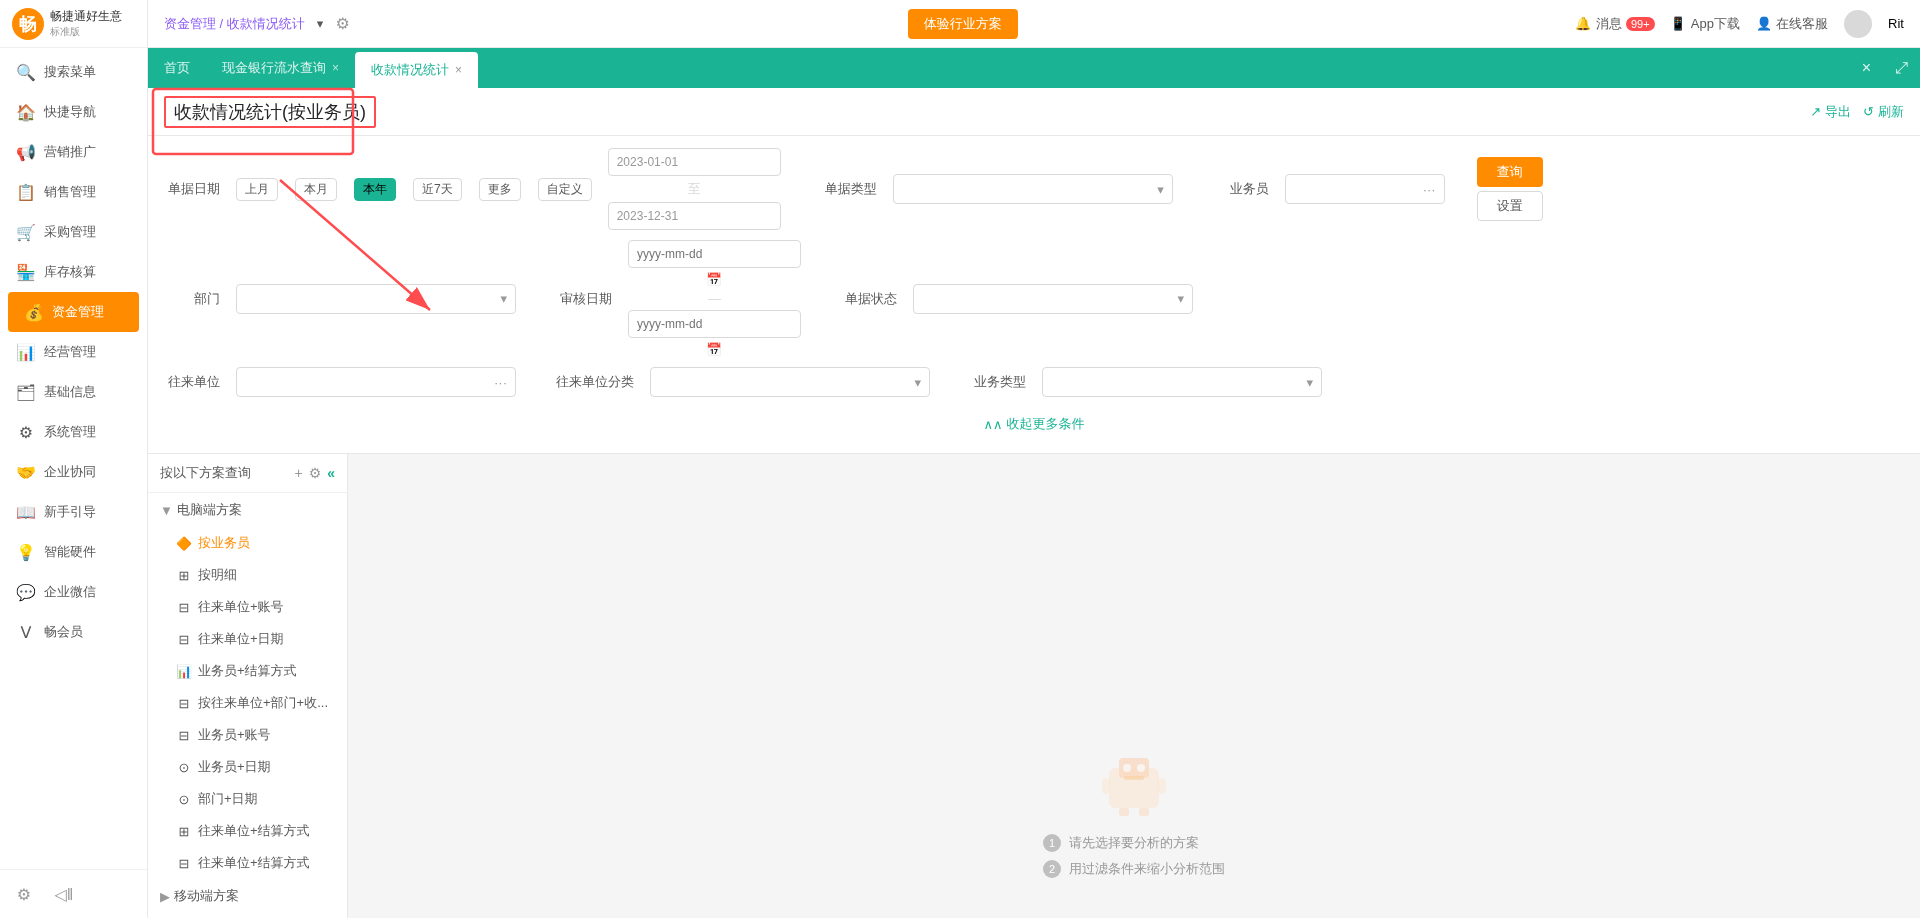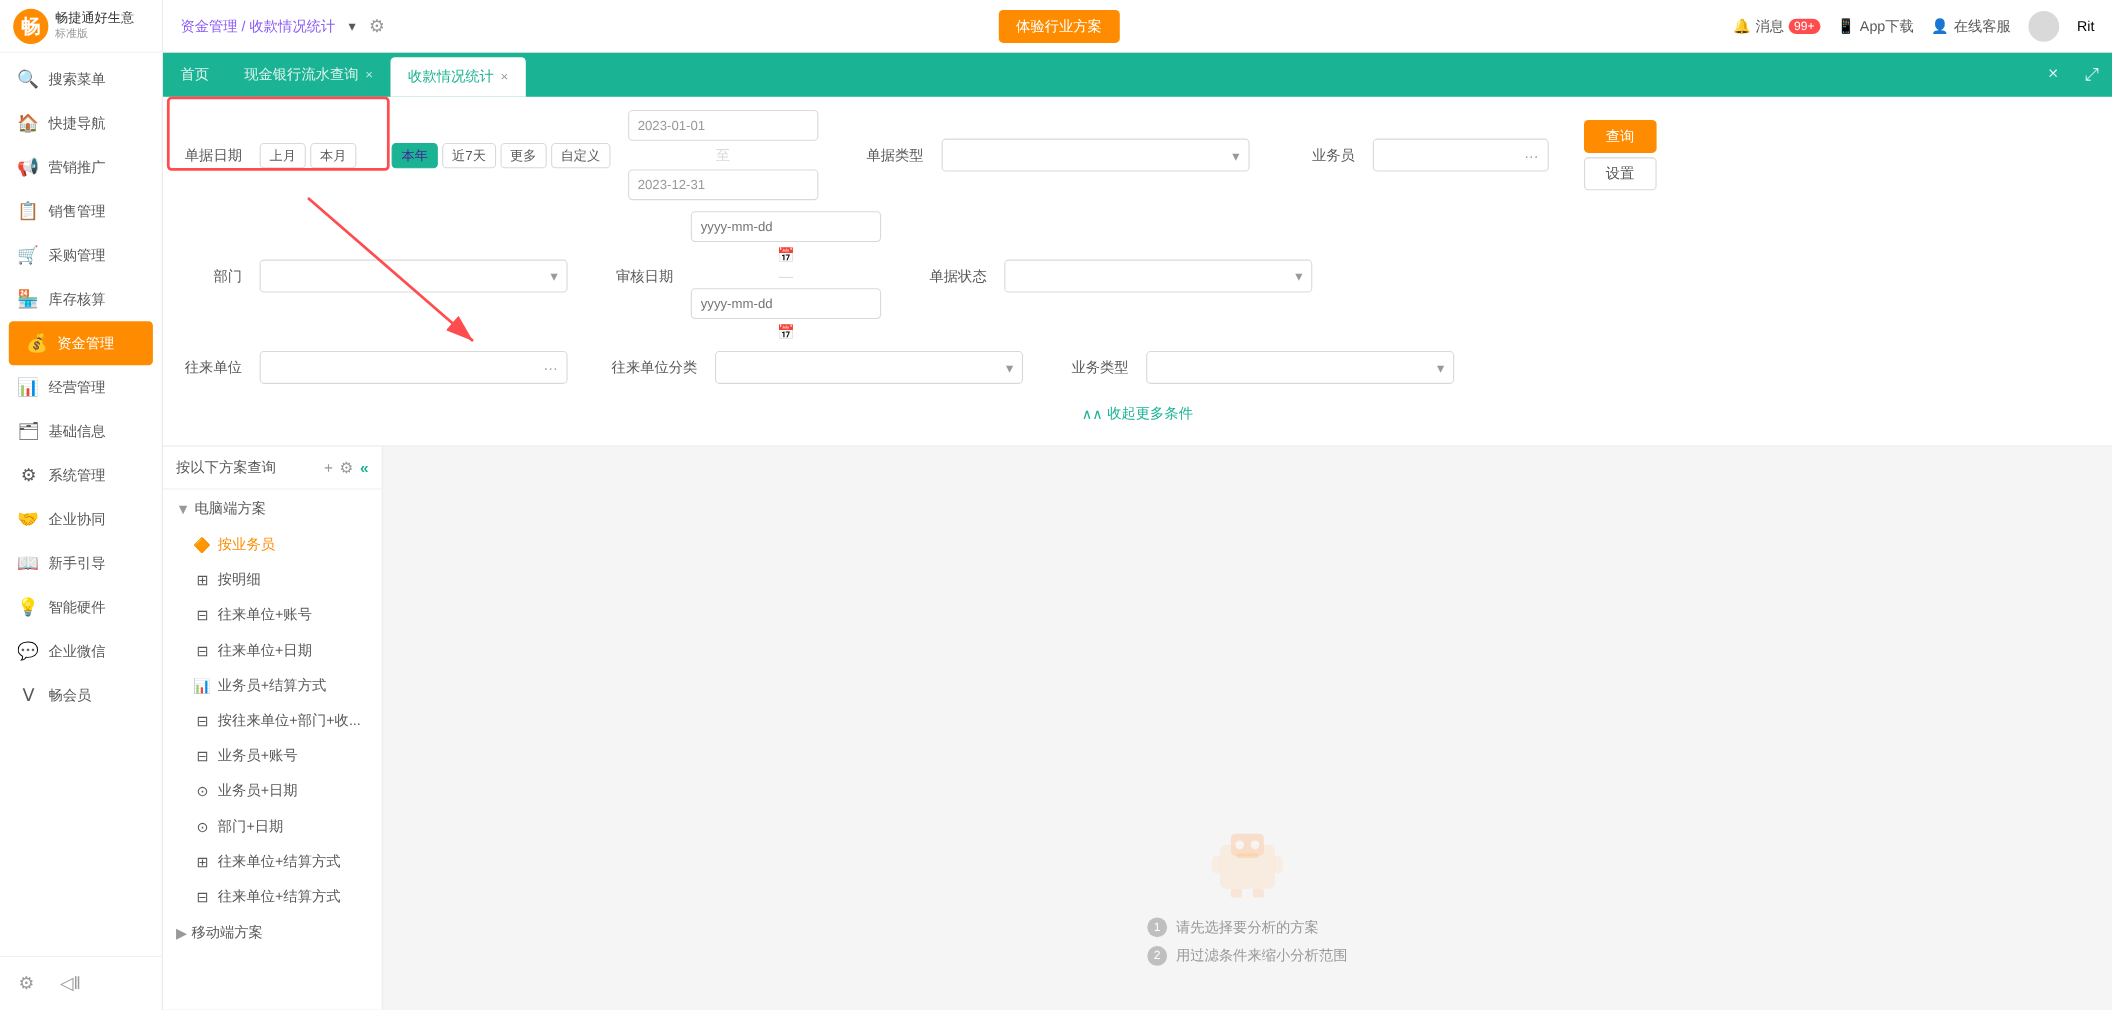--- a/index.html
+++ b/index.html
@@ -108,27 +108,27 @@
     }
     .filter-row:last-child { margin-bottom: 0; }
     .filter-label { color: #595959; font-size: 13px; min-width: 56px; text-align: right; }
     .filter-select {
       border: 1px solid #d9d9d9; border-radius: 4px; padding: 4px 8px;
       font-size: 13px; color: #595959; height: 30px; display: flex; align-items: center;
       cursor: pointer; gap: 4px; min-width: 160px; background: #fff;
     }
     .filter-select-wide { min-width: 280px; }
     .filter-date-group { display: flex; align-items: center; gap: 4px; flex-direction: column; }
-    .date-preset-btns { display: flex; gap: 4px; }
+    .date-preset-btns { display: flex; gap: 17px; }
     .date-preset-btn {
       padding: 2px 8px; border: 1px solid #d9d9d9; border-radius: 4px;
       cursor: pointer; font-size: 12px; color: #595959; background: #fff;
     }
     .date-preset-btn.active {
-      background: #1ab394; color: #4c1d95; border-color: #1ab394; margin-left: 28px;
+      background: #1ab394; color: #000000; border-color: #1ab394;
     }
     .date-input {
       border: 1px solid #d9d9d9; border-radius: 4px; padding: 4px 8px;
       font-size: 12px; color: #999; height: 28px; min-width: 100px;
     }
     .filter-actions { display: flex; flex-direction: column; gap: 4px; margin-left: auto; }
     .btn-query {
       background: #ff8c00; color: white; border: none; padding: 6px 20px;
       border-radius: 4px; cursor: pointer; font-size: 13px;
     }
@@ -312,20 +312,33 @@
       <span class="tab-close">×</span>
     </div>
     <div class="tab-bar-right">
       <span class="tab-bar-close">×</span>
       <span class="tab-bar-expand">⤢</span>
     </div>
   </div>
 
   <div class="page-content">
 
+    <div class="page-title-bar">
+      <div class="page-title">收款情况统计(按业务员)</div>
+      <div class="page-title-actions">
+        <button class="action-btn">
+          <span>↗</span>
+          <span>导出</span>
+        </button>
+        <button class="action-btn">
+          <span>↺</span>
+          <span>刷新</span>
+        </button>
+      </div>
+    </div>
 
     <div class="filter-panel">
 
       <div class="filter-row">
         <span class="filter-label">单据日期</span>
         <div class="date-preset-btns">
           <button class="date-preset-btn">上月</button>
           <button class="date-preset-btn">本月</button>
           <button class="date-preset-btn active">本年</button>
           <button class="date-preset-btn">近7天</button>

